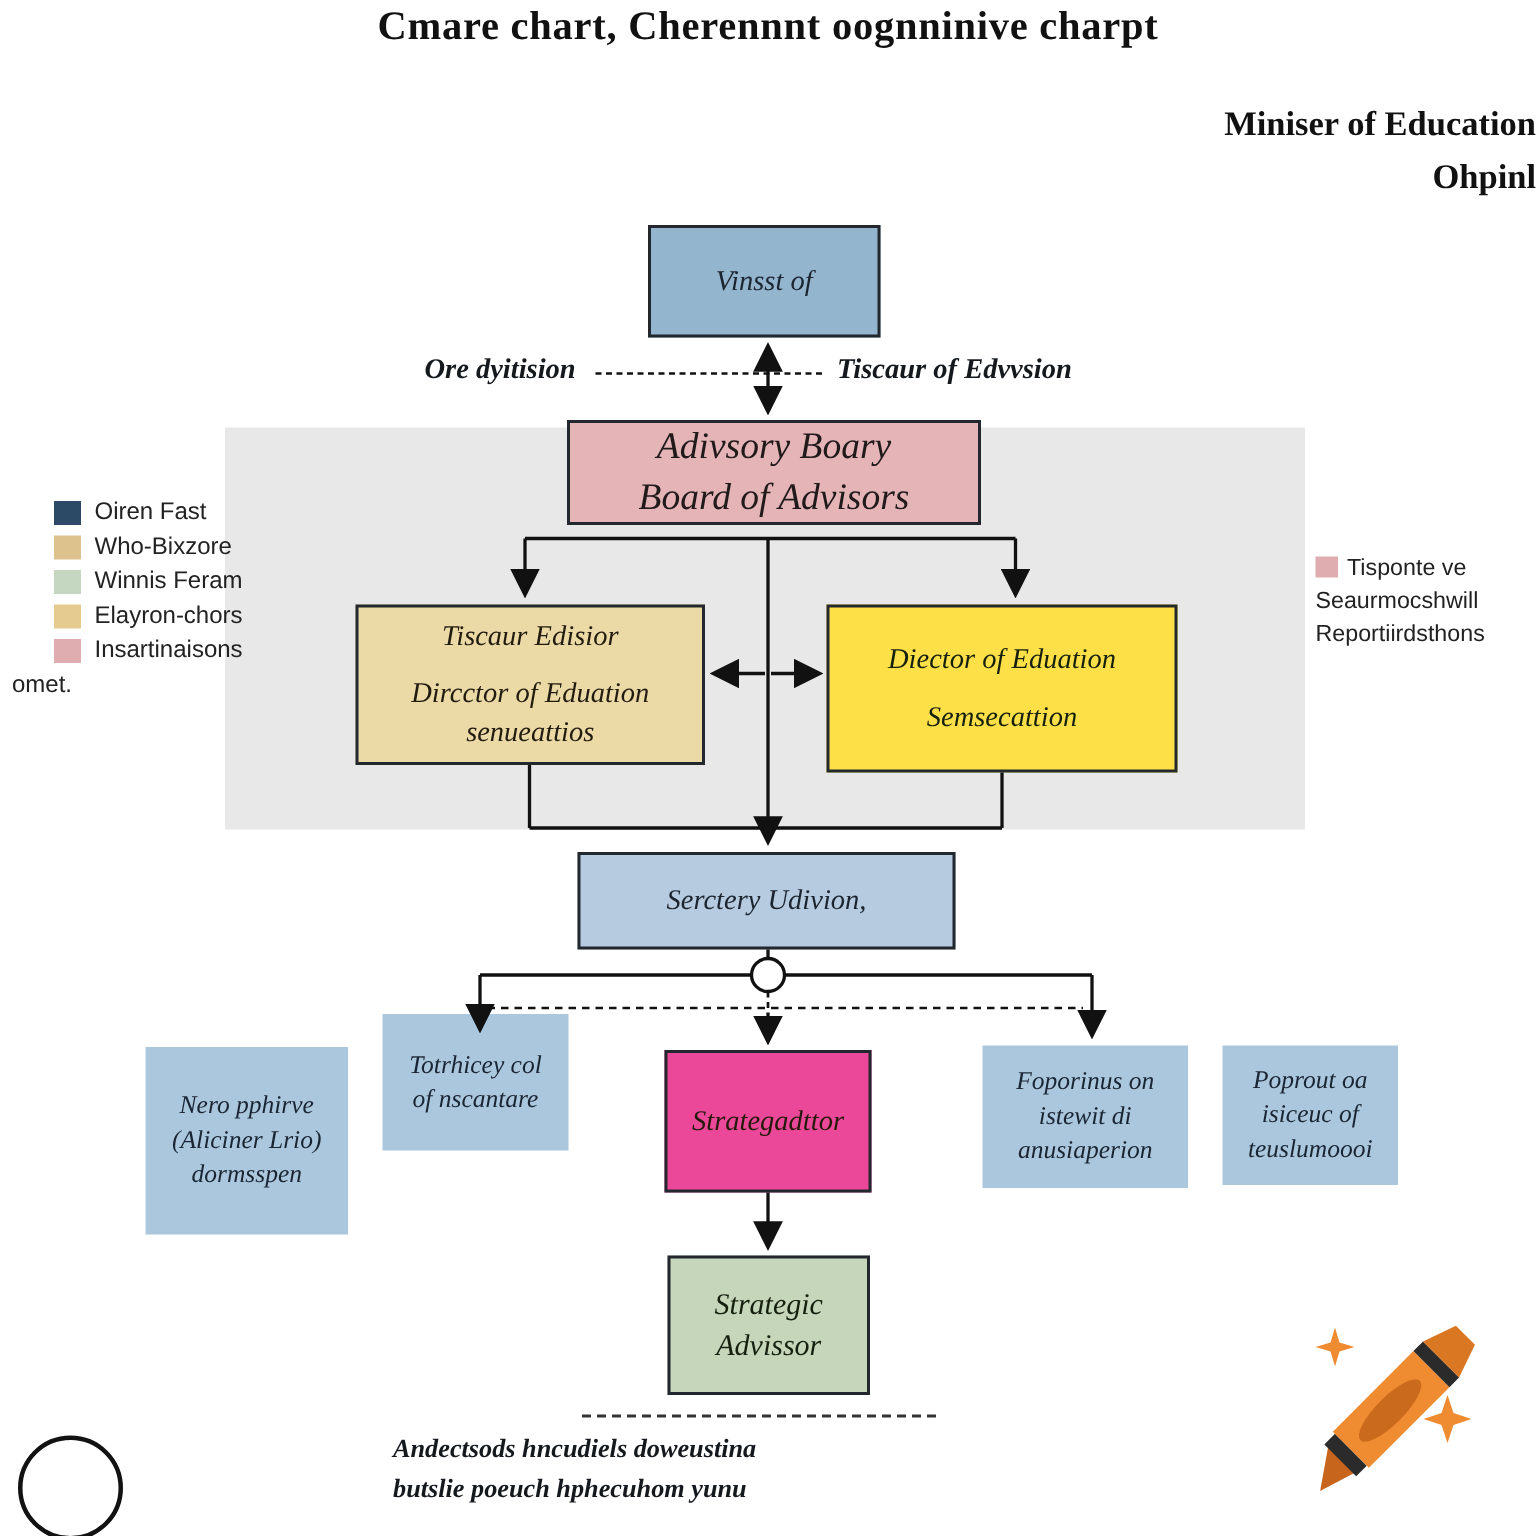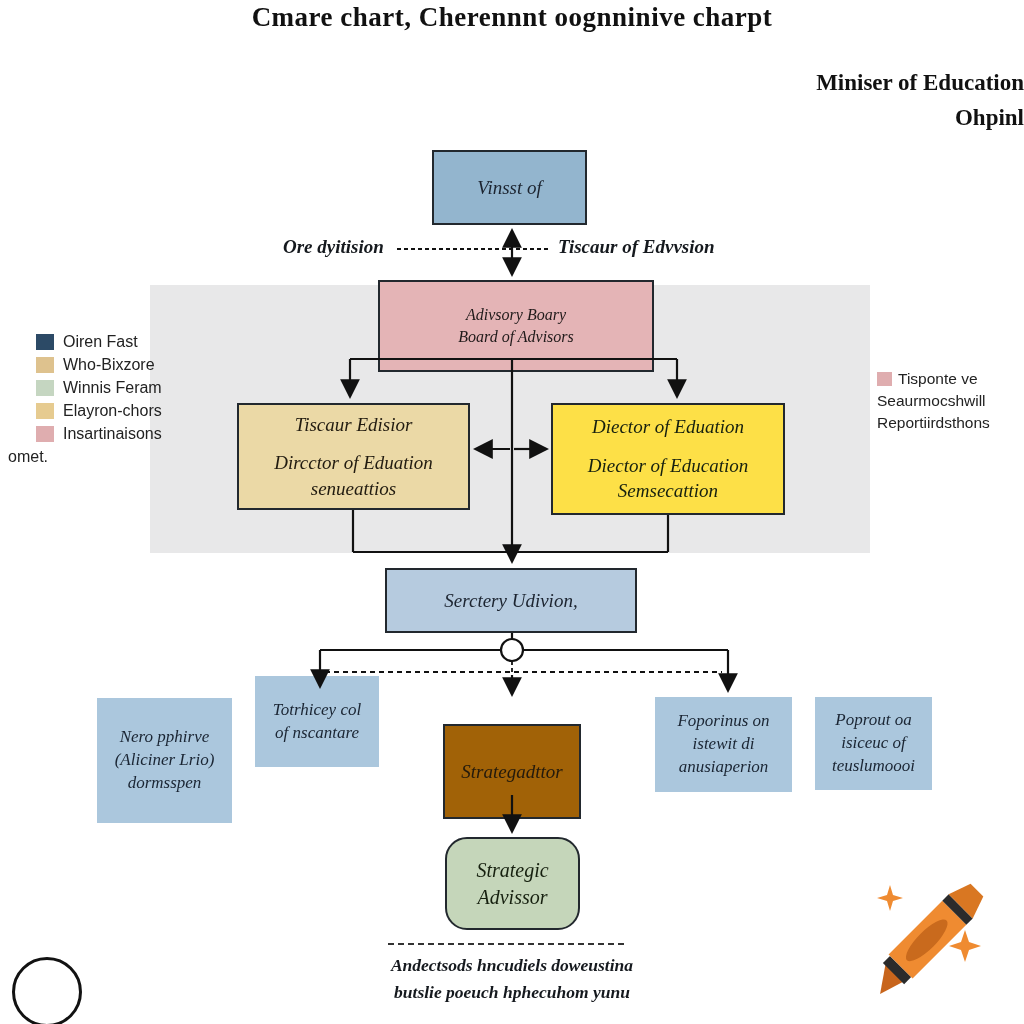--- a/index.html
+++ b/index.html
@@ -6,39 +6,39 @@
   body{width:1024px;height:1024px;position:relative;background:#ffffff;
        font-family:"Liberation Serif","DejaVu Serif",serif;overflow:hidden;}
   .abs{position:absolute;}
   .title{left:0;top:2px;width:1024px;text-align:center;font-size:27px;font-weight:bold;color:#111;letter-spacing:.5px;}
   .subtitle{left:0;width:1024px;text-align:right;font-size:23px;font-weight:bold;color:#111;}
   .panel{left:150px;top:285px;width:720px;height:268px;background:#e8e8e9;z-index:1;}
   .node{z-index:3;display:flex;flex-direction:column;align-items:center;justify-content:center;
         text-align:center;font-style:italic;font-weight:normal;color:#1c2430;line-height:1.35;}
   .bordered{border:2px solid #22282e;box-sizing:border-box;}
   .n-minister{left:432px;top:150px;width:155px;height:75px;background:#93b5ce;font-size:19px;}
-  .n-advisory{left:378px;top:280px;width:276px;height:92px;background:#e4b4b6;font-size:16px;color:#201a1a;}
+  .n-advisory{left:378px;top:280px;width:276px;height:70px;background:#e4b4b6;font-size:25px;color:#201a1a;}
   .n-secretary{left:237px;top:403px;width:233px;height:107px;background:#ebd9a6;font-size:19px;color:#211b10;}
   .n-director{left:551px;top:403px;width:234px;height:112px;background:#fde047;font-size:19px;color:#16200f;}
   .n-edusec{left:385px;top:568px;width:252px;height:65px;background:#b6cbdf;font-size:19px;}
   .dept{background:#abc7dd;font-size:17px;color:#1a2533;}
   .n-dept1{left:97px;top:698px;width:135px;height:125px;}
   .n-dept2{left:255px;top:676px;width:124px;height:91px;}
-  .n-dept3{left:443px;top:724px;width:138px;height:95px;background:#a16207;font-size:19px;color:#241a0c;}
+  .n-dept3{left:443px;top:700px;width:138px;height:95px;background:#ec4899;font-size:19px;color:#241a0c;}
   .n-dept4{left:655px;top:697px;width:137px;height:95px;}
   .n-dept5{left:815px;top:697px;width:117px;height:93px;}
-  .n-stratadv{left:445px;top:837px;width:135px;height:93px;background:#c5d6ba;font-size:20px;color:#16200f;border-radius:22px;}
+  .n-stratadv{left:445px;top:837px;width:135px;height:93px;background:#c5d6ba;font-size:20px;color:#16200f;}
   .gap{margin-bottom:13px;}
   .conn-label{font-style:italic;font-weight:bold;font-size:19px;color:#15191e;z-index:4;}
   .legend{font-family:"Liberation Sans","DejaVu Sans",sans-serif;font-size:16px;color:#222;z-index:4;}
   .legend-row{display:flex;align-items:center;height:23px;}
   .swatch{display:inline-block;width:18px;height:16px;margin-right:9px;flex:0 0 auto;}
   .legend-right{left:877px;top:368px;width:146px;font-size:15.5px;line-height:22px;}
   .legend-right .swatch{width:15px;height:14px;margin-right:6px;vertical-align:-2px;}
-  .footnote{left:262px;width:500px;text-align:center;font-style:italic;font-weight:bold;font-size:17.5px;color:#15191e;}
+  .footnote{left:262px;width:500px;font-style:italic;font-weight:bold;font-size:17.5px;color:#15191e;}
   .circle-mark{left:12px;top:957px;width:64px;height:64px;border:3px solid #121212;border-radius:50%;z-index:4;background:transparent;}
   svg.overlay{position:absolute;left:0;top:0;z-index:5;pointer-events:none;}
   svg.crayon{position:absolute;z-index:4;}
 </style>
 </head>
 <body>
 
 <div class="abs title">Cmare chart, Cherennnt oognninive charpt</div>
 <div class="abs subtitle" style="top:70px;">Miniser of Education</div>
 <div class="abs subtitle" style="top:105px;">Ohpinl</div>
@@ -58,21 +58,20 @@
 </div>
 
 <div class="abs node bordered n-secretary">
   <span class="gap">Tiscaur Edisior</span>
   <span>Dircctor of Eduation</span>
   <span>senueattios</span>
 </div>
 
 <div class="abs node bordered n-director">
   <span class="gap">Diector of Eduation</span>
-  <span>Diector of Education</span>
   <span>Semsecattion</span>
 </div>
 
 <div class="abs node bordered n-edusec">
   <span>Serctery Udivion,</span>
 </div>
 
 <div class="abs node dept n-dept1">
   <span>Nero pphirve</span>
   <span>(Aliciner Lrio)</span>

